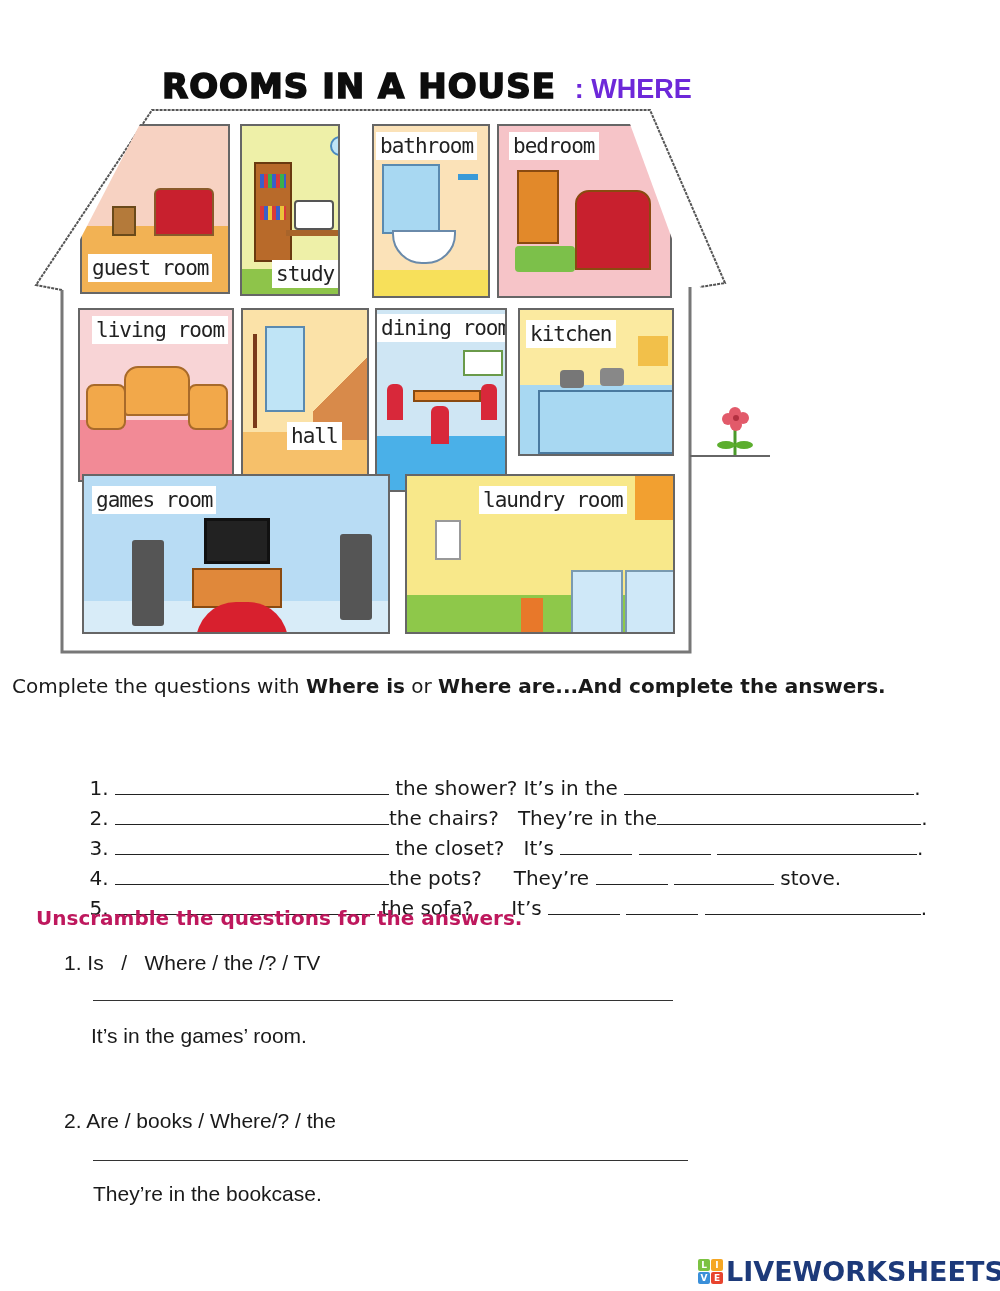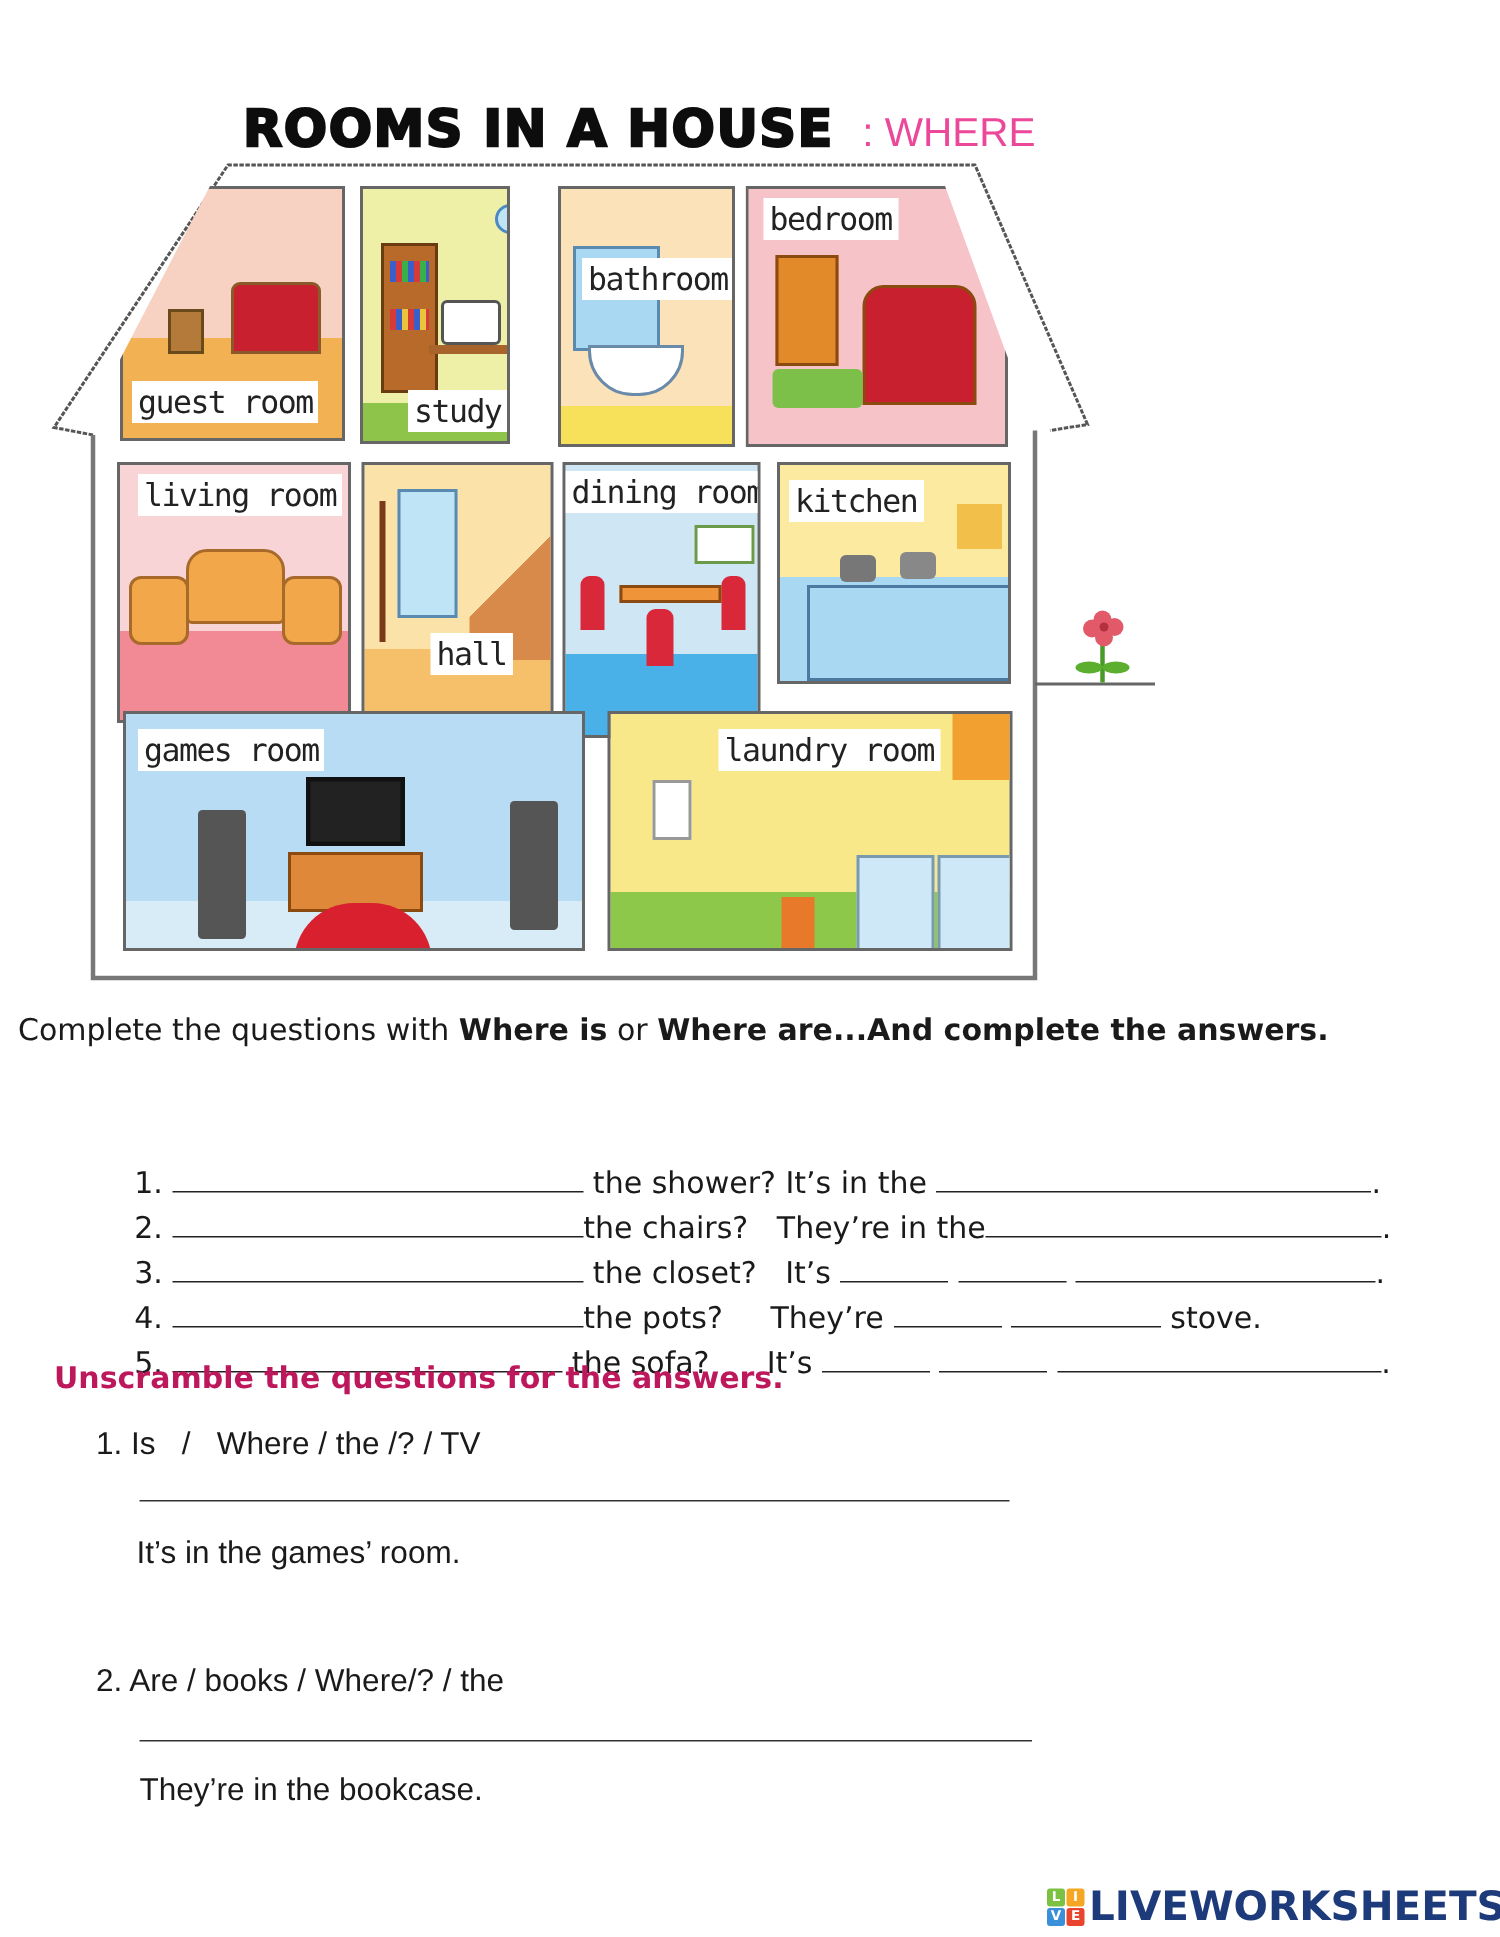--- a/index.html
+++ b/index.html
@@ -9,21 +9,21 @@
     }
     .abs { position: absolute; }
 
     
     .title {
       left: 162px; top: 66px; font-family: "DejaVu Sans", sans-serif; font-weight: 900;
       font-size: 34px; letter-spacing: 1px; color: #0d0d0d; white-space: nowrap;
       transform: scaleX(1.0);
     }
     .title .t-main { font-weight: 900; -webkit-text-stroke: 1.6px #0d0d0d; }
-    .title .t-sub { font-family: "Liberation Sans", sans-serif; font-weight: 400; font-size: 27px; color: #ec4899; -webkit-text-stroke: 0; letter-spacing: 0; margin-left: 6px; }
+    .title .t-sub { font-family: "Liberation Sans", sans-serif; font-weight: 700; font-size: 27px; color: #6d28d9; -webkit-text-stroke: 0; letter-spacing: 0; margin-left: 6px; }
 
     
     .house { left: 0; top: 0; width: 800px; height: 660px; }
     .house svg { position: absolute; left: 0; top: 0; }
 
     .room { position: absolute; border: 2px solid #666; overflow: hidden; }
     .room-label {
       position: absolute; background: #fff; font-family: "DejaVu Sans Mono", monospace;
       font-size: 21px; color: #222; padding: 0 4px; line-height: 28px; white-space: nowrap;
       letter-spacing: -1px;
@@ -88,21 +88,21 @@
     <div class="abs" style="left:52px;top:74px;width:40px;height:30px;background:#fff;border:2px solid #555;border-radius:4px;"></div>
     <div class="abs" style="left:44px;top:104px;width:72px;height:6px;background:#a8642a;"></div>
     <div class="abs" style="left:88px;top:10px;width:20px;height:20px;border-radius:50%;background:#bfe4f6;border:2px solid #4a8ac0;"></div>
     <span class="room-label" style="left:30px;top:134px;">study</span>
   </div>
 
   <div class="room" style="left:372px;top:124px;width:118px;height:174px;background:linear-gradient(#fbe2b8 0 85%,#f7e05a 85% 100%);">
     <div class="abs" style="left:8px;top:38px;width:58px;height:70px;background:#a8d8f2;border:2px solid #5a8ab0;"></div>
     <div class="abs" style="left:18px;top:104px;width:64px;height:34px;background:#fff;border:2px solid #6a8aaa;border-radius:0 0 30px 30px;"></div>
     <div class="abs" style="left:84px;top:48px;width:20px;height:6px;background:#3a9ad8;"></div>
-    <span class="room-label" style="left:14px;top:6px;margin-top:40px;">bathroom</span>
+    <span class="room-label" style="left:2px;top:6px;">bathroom</span>
   </div>
 
   <div class="room" style="left:497px;top:124px;width:175px;height:174px;background:#f6c4c8;clip-path:polygon(0 0,76% 0,100% 66%,100% 100%,0 100%);">
     <div class="abs" style="left:18px;top:44px;width:42px;height:74px;background:#e2892a;border:2px solid #8a4a10;"></div>
     <div class="abs" style="left:76px;top:64px;width:76px;height:80px;background:#c8202e;border:2px solid #8a4a10;border-radius:14px 14px 0 0;"></div>
     <div class="abs" style="left:16px;top:120px;width:60px;height:26px;background:#7cc04a;border-radius:4px;"></div>
     <span class="room-label" style="left:10px;top:6px;">bedroom</span>
   </div>
 
   <div class="room" style="left:78px;top:308px;width:156px;height:174px;background:linear-gradient(#f8d4d6 0 65%,#f28a96 65% 100%);">

